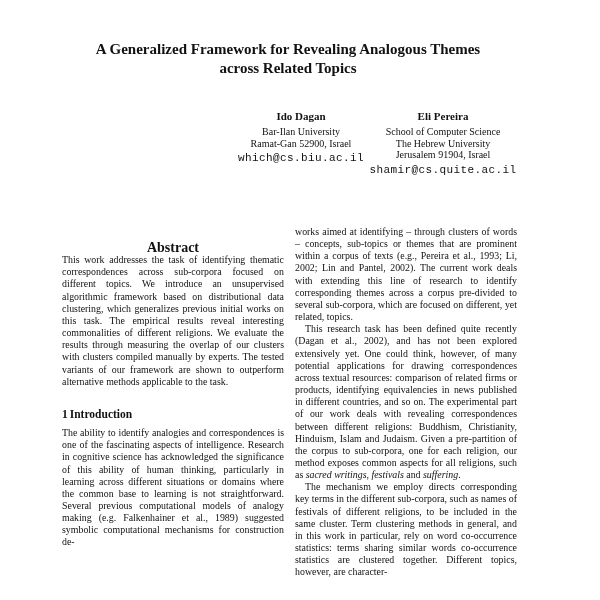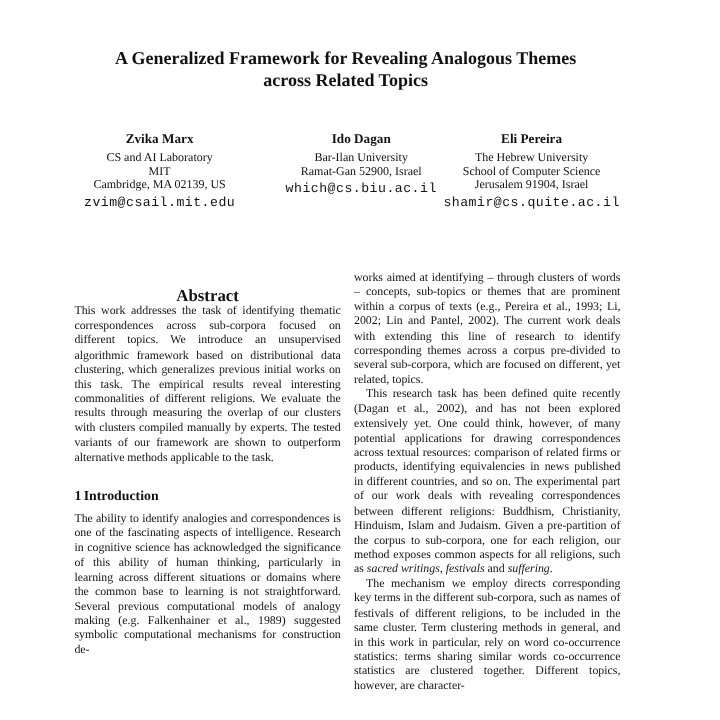--- a/index.html
+++ b/index.html
@@ -83,39 +83,32 @@
 </style>
 </head>
 <body>
 
 <div class="page">
 
   <div class="paper-title">A Generalized Framework for Revealing Analogous Themes across Related Topics</div>
 
   <div class="authors">
 
-    <div class="author-col c1">
-      <div class="author-name">Zvika Marx</div>
-      <div class="author-line">CS and AI Laboratory</div>
-      <div class="author-line">MIT</div>
-      <div class="author-line">Cambridge, MA 02139, US</div>
-      <div class="author-email">zvim@csail.mit.edu</div>
-    </div>
 
     <div class="author-col c2">
       <div class="author-name">Ido Dagan</div>
       <div class="author-line">Bar-Ilan University</div>
       <div class="author-line">Ramat-Gan 52900, Israel</div>
       <div class="author-email">which@cs.biu.ac.il</div>
     </div>
 
     <div class="author-col c3">
       <div class="author-name">Eli Pereira</div>
+      <div class="author-line">School of Computer Science</div>
       <div class="author-line">The Hebrew University</div>
-      <div class="author-line">School of Computer Science</div>
       <div class="author-line">Jerusalem 91904, Israel</div>
       <div class="author-email">shamir@cs.quite.ac.il</div>
     </div>
 
   </div>
 
   <div class="columns">
 
     <div class="col">
       <div class="abstract-heading">Abstract</div>

